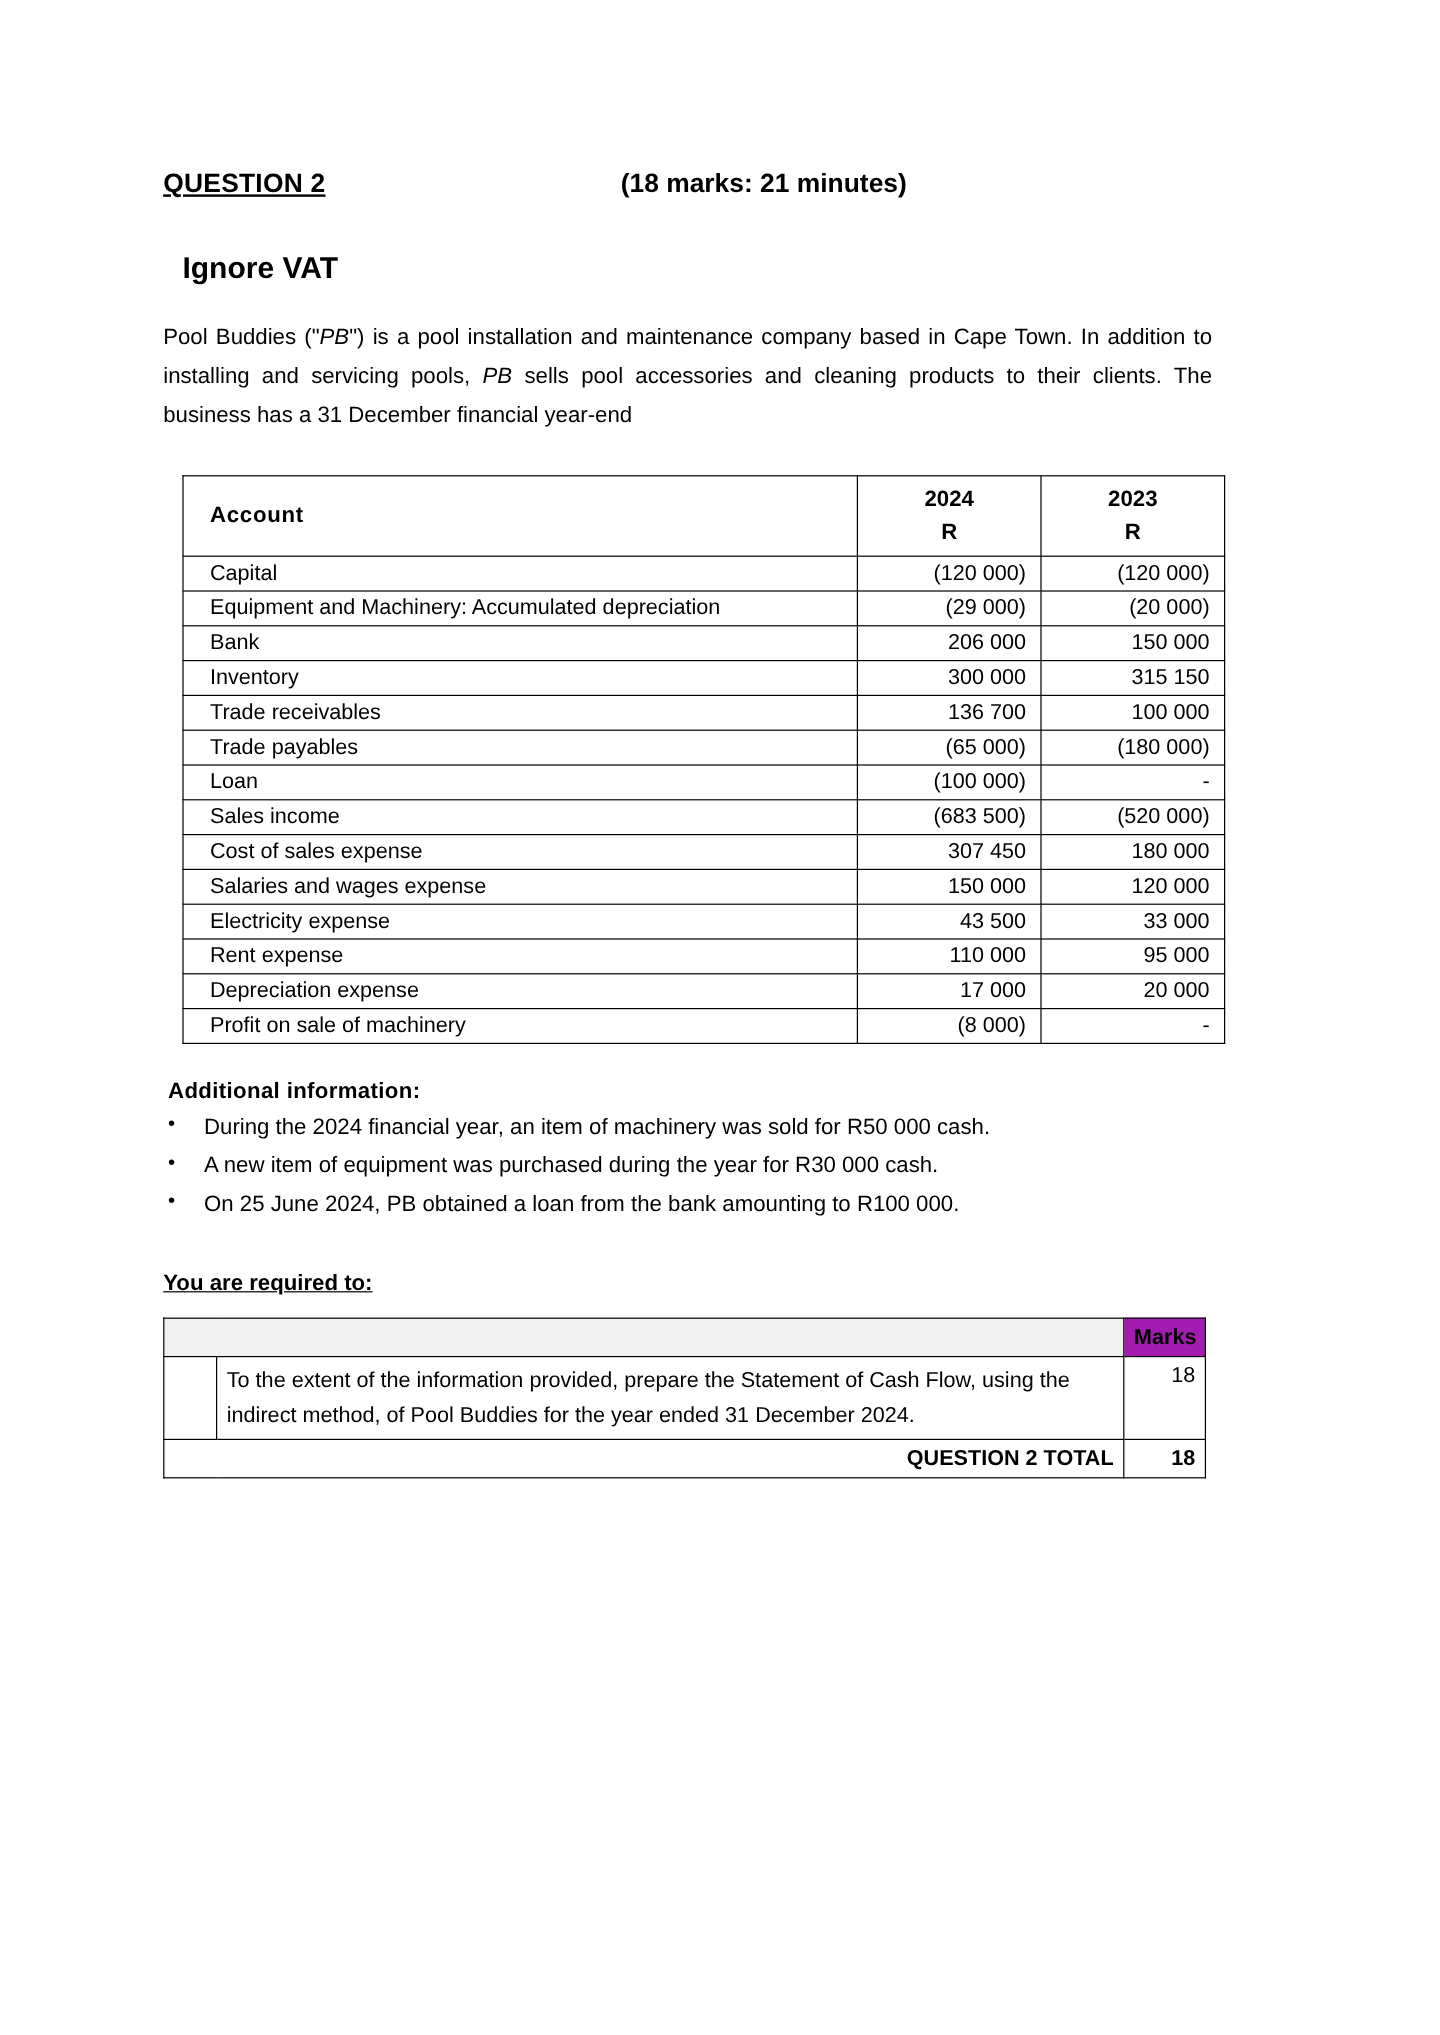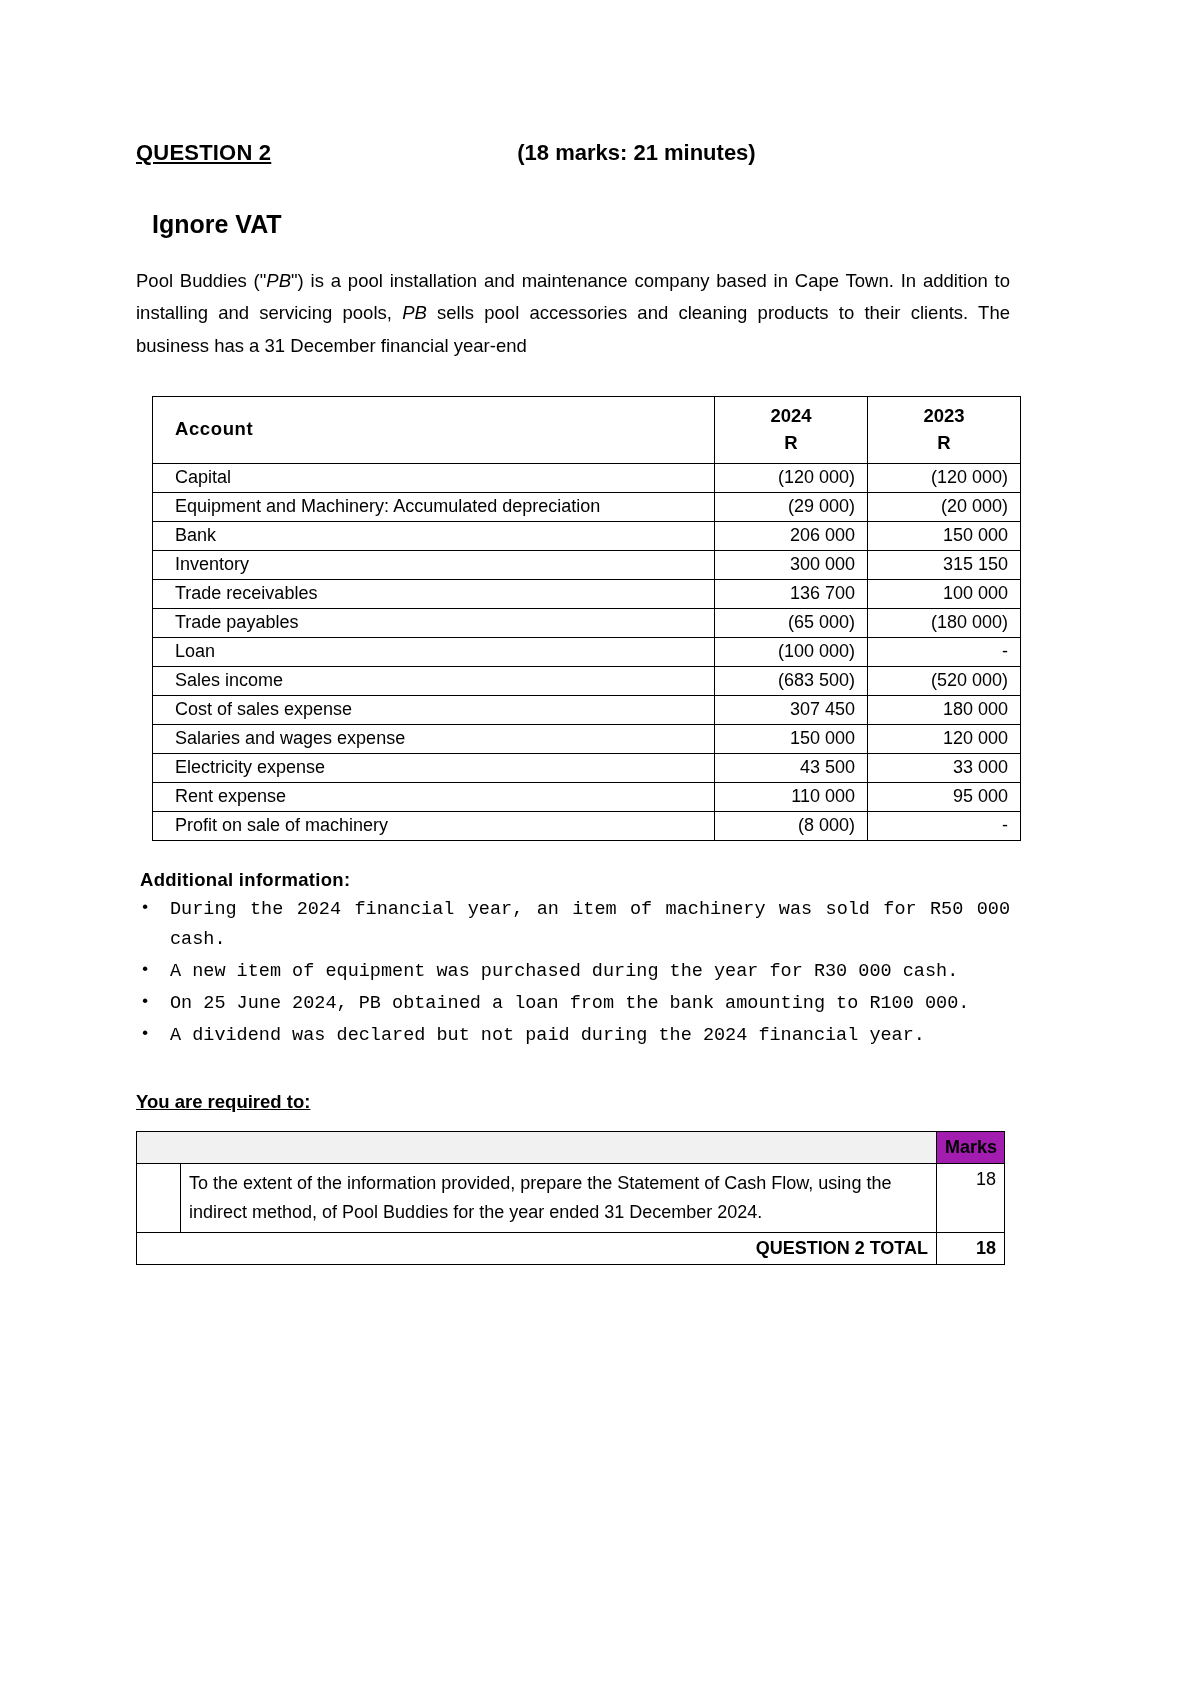--- a/index.html
+++ b/index.html
@@ -104,21 +104,20 @@
   .addl-title {
     font-size: 18.5px;
     font-weight: bold;
     margin: 28px 0 4px 4px;
     letter-spacing: 0.3px;
   }
   ul.bullets {
     list-style: none;
     margin: 0;
     padding: 0;
-    font-family: Liberation Mono, monospace;
   }
   ul.bullets li {
     position: relative;
     font-size: 18.5px;
     line-height: 1.62;
     padding-left: 34px;
     margin-bottom: 2px;
     text-align: justify;
     text-justify: inter-word;
   }
@@ -274,33 +273,37 @@
           <td class="name">Electricity expense</td>
           <td class="num">43 500</td>
           <td class="num">33 000</td>
         </tr>
       <tr>
           <td class="name">Rent expense</td>
           <td class="num">110 000</td>
           <td class="num">95 000</td>
         </tr>
       <tr>
+          <td class="name">Depreciation expense</td>
+          <td class="num">17 000</td>
+          <td class="num">20 000</td>
+        </tr>
+      <tr>
           <td class="name">Profit on sale of machinery</td>
           <td class="num">(8 000)</td>
           <td class="num">-</td>
         </tr>
     </tbody>
   </table>
 
   <div class="addl-title">Additional information:</div>
   <ul class="bullets">
     <li>During the 2024 financial year, an item of machinery was sold for R50 000 cash.</li>
     <li class="nojust">A new item of equipment was purchased during the year for R30 000 cash.</li>
     <li class="nojust">On 25 June 2024, PB obtained a loan from the bank amounting to R100 000.</li>
-    <li class="nojust">A dividend was declared but not paid during the 2024 financial year.</li>
   </ul>
 
   <div class="required-title">You are required to:</div>
 
   <table class="req">
     <colgroup>
       <col class="r-gut">
         <col class="r-body">
         <col class="r-mark">
     </colgroup>

